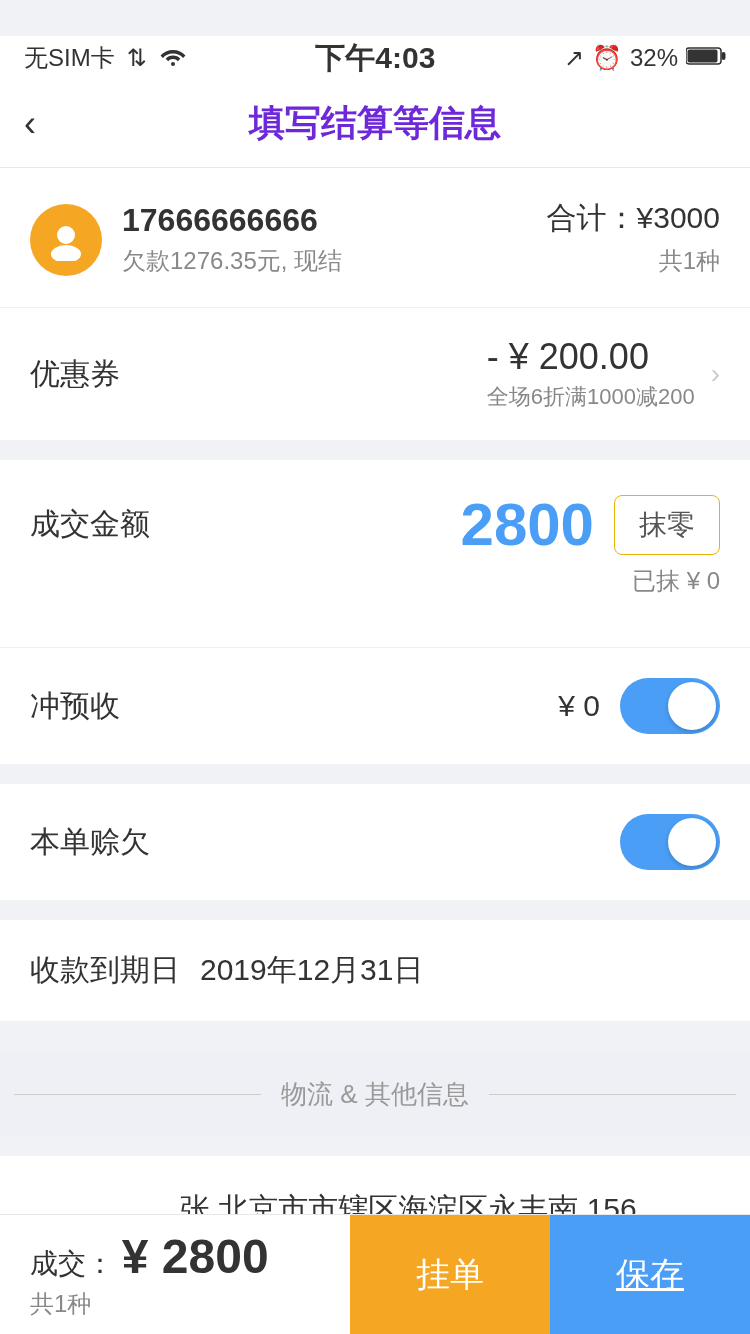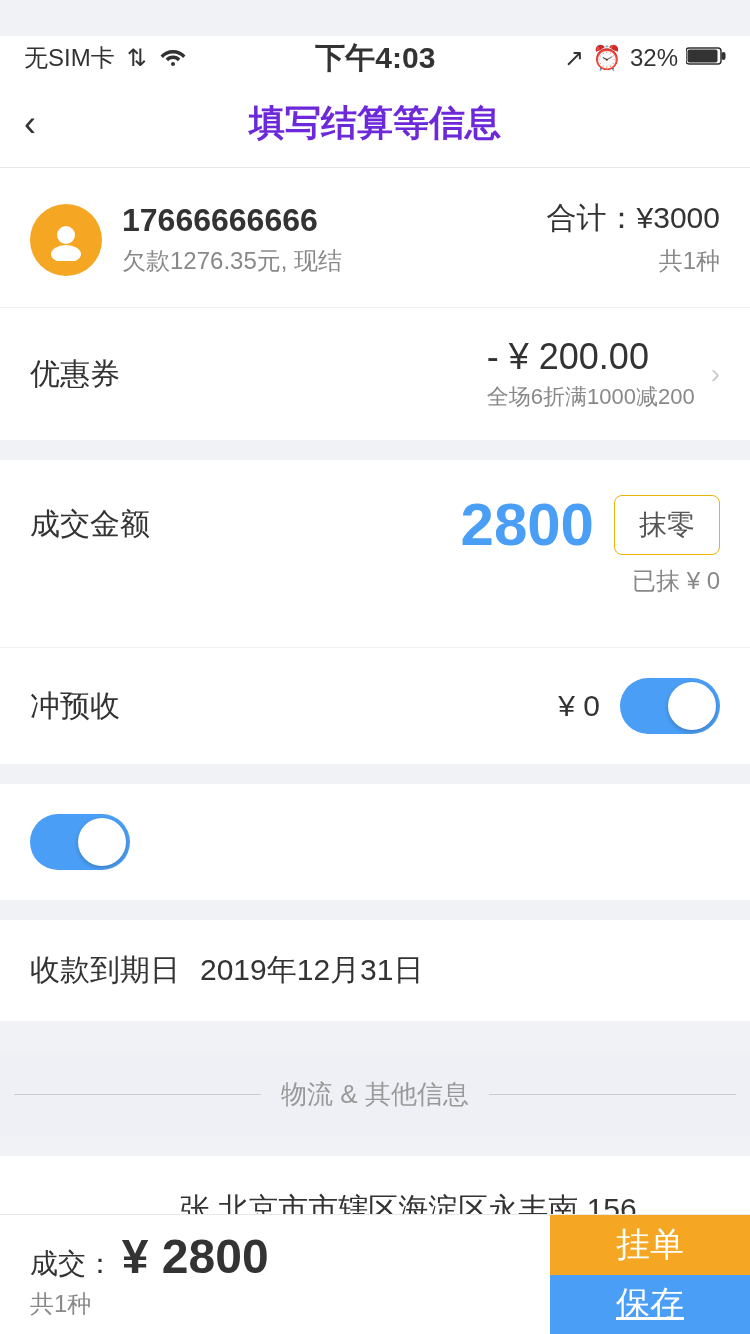--- a/index.html
+++ b/index.html
@@ -242,21 +242,21 @@
       align-items: center;
       border-top: 1px solid #e8e8e8;
     }
     .bottom-summary {
       flex: 1;
       padding: 0 30px;
     }
     .bottom-deal { font-size: 28px; color: #333; }
     .bottom-amount { font-size: 48px; font-weight: 600; color: #333; display: inline; }
     .bottom-count { font-size: 24px; color: #888; margin-top: 4px; }
-    .bottom-actions { display: flex; height: 100%; flex-direction: column; }
+    .bottom-actions { display: flex; height: 100%; }
     .btn-hang {
       width: 200px;
       height: 100%;
       background: #f5a623;
       display: flex;
       align-items: center;
       justify-content: center;
       font-size: 34px;
       font-weight: 500;
       color: #fff;
@@ -365,20 +365,21 @@
         <div class="toggle">
           <div class="toggle-knob"></div>
         </div>
       </div>
     </div>
   </div>
 </div>
 
 <div class="section credit-section">
   <div class="credit-row">
+    <span class="credit-label">本单赊欠</span>
     <div class="toggle">
       <div class="toggle-knob"></div>
     </div>
   </div>
 </div>
 
 <div class="section due-section">
   <div class="due-row">
     <span class="due-label">收款到期日</span>
     <span class="due-date">2019年12月31日</span>

